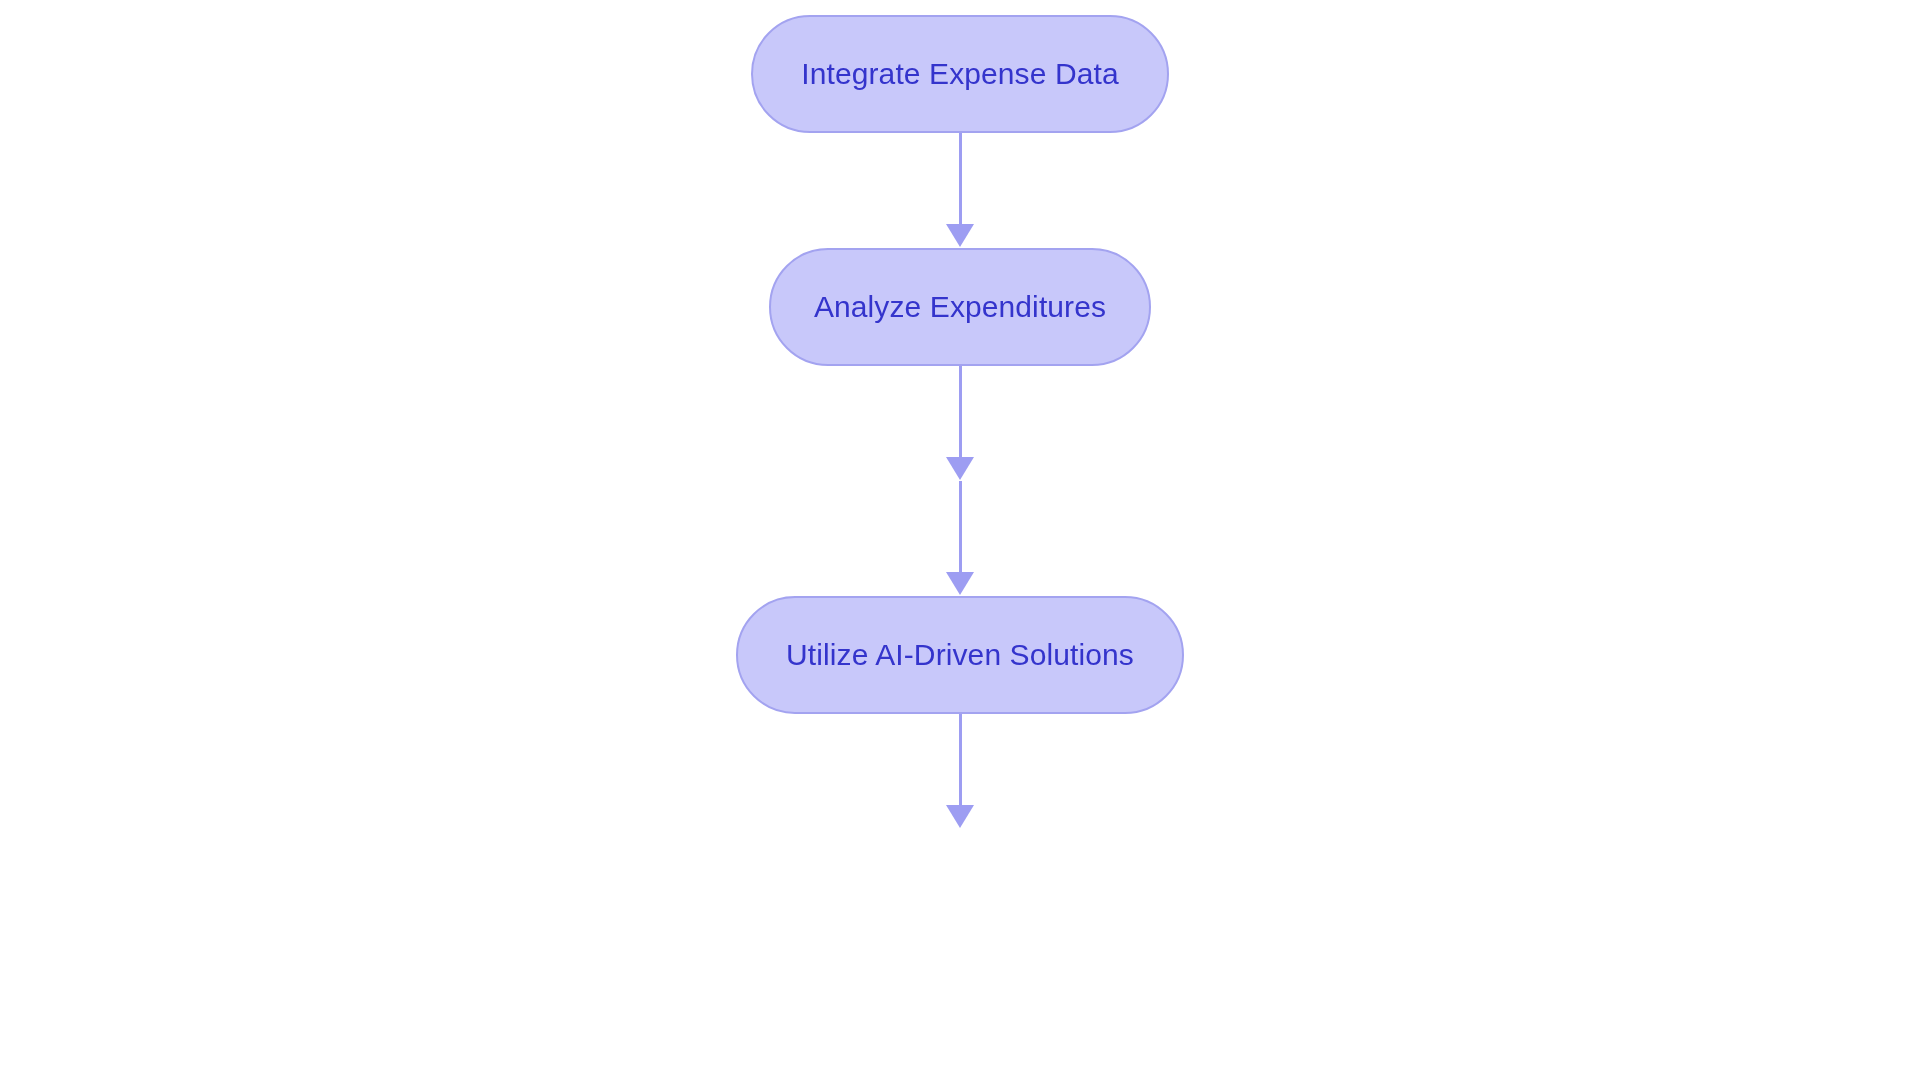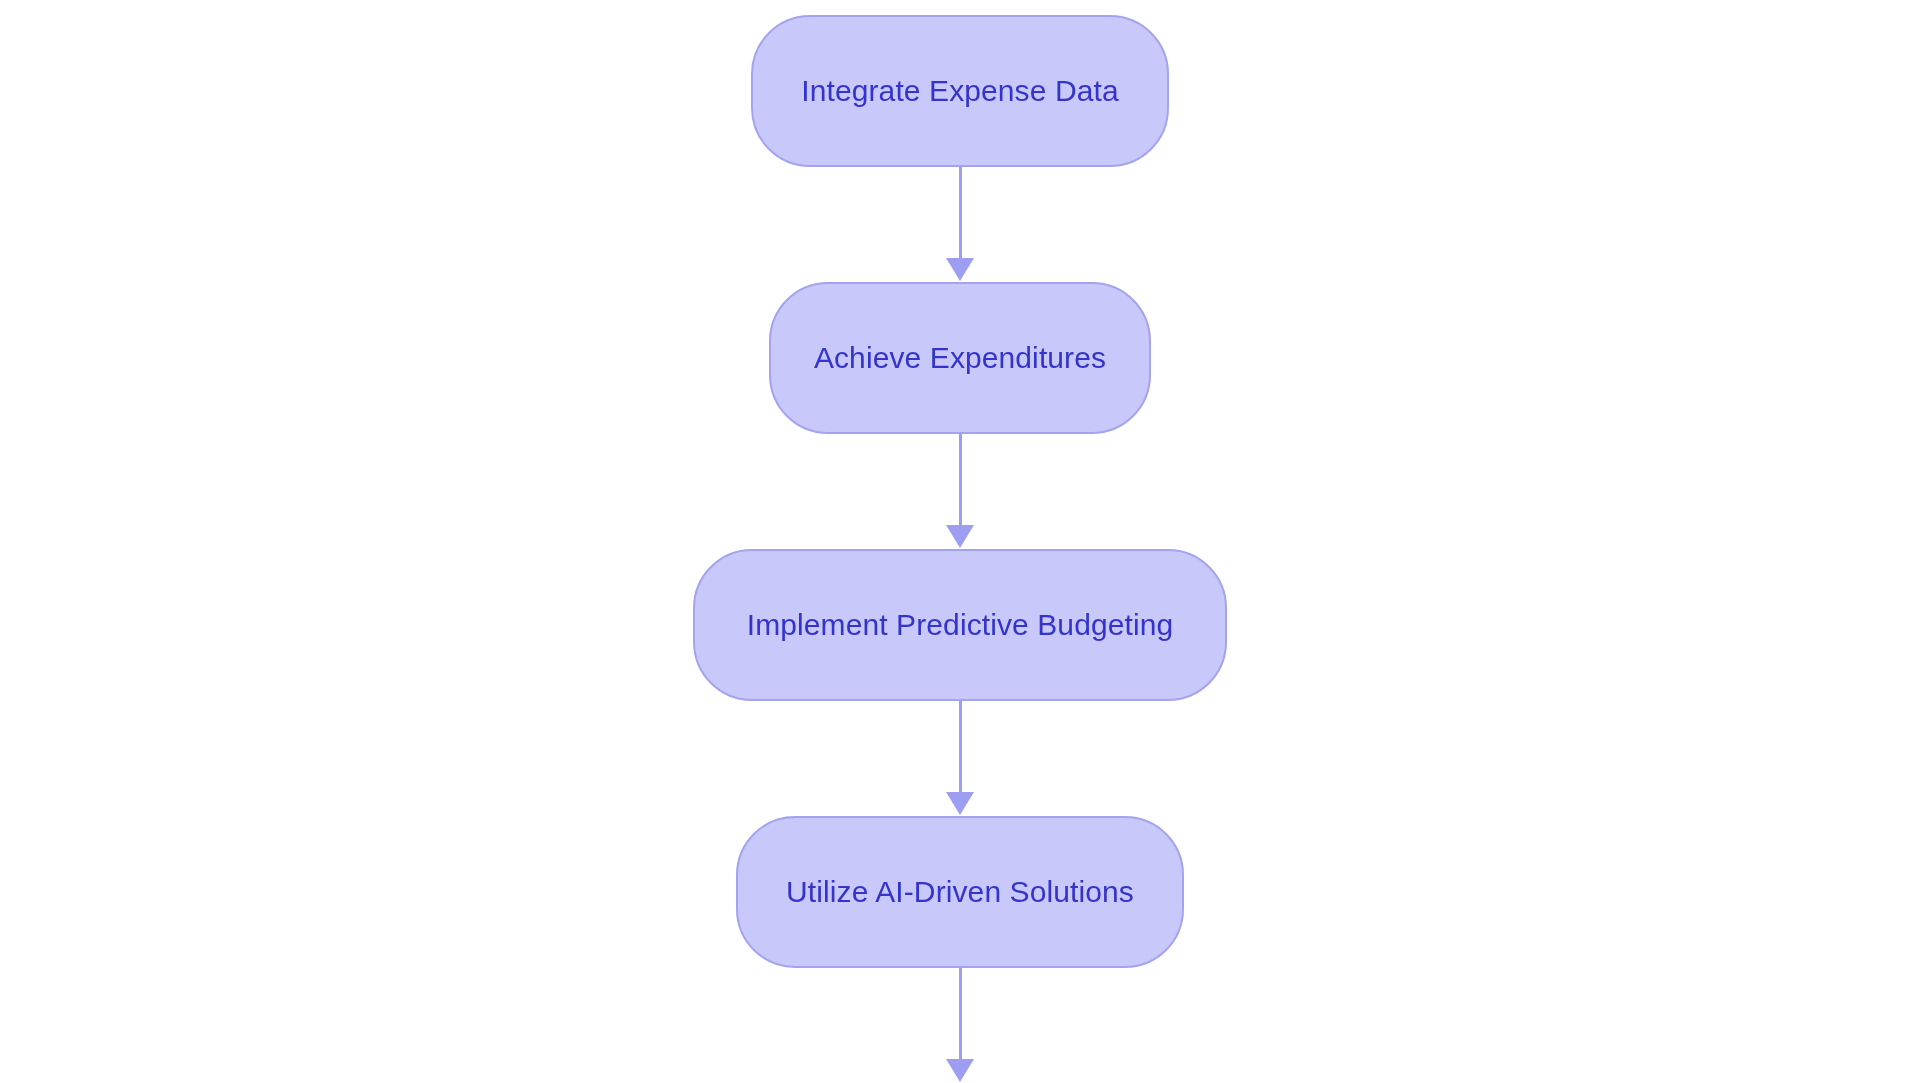--- a/index.html
+++ b/index.html
@@ -29,21 +29,21 @@
     width: 1920px;
     height: 1083px;
     display: flex;
     flex-direction: column;
     align-items: center;
   }
 
   .node {
     position: relative;
     box-sizing: border-box;
-    height: 152px;
+    height: 118px;
     background: #c8c8fa;
     border: 2px solid #a3a3f0;
     border-radius: 59px;
     display: flex;
     align-items: center;
     justify-content: center;
     flex: 0 0 auto;
   }
 
   .node-label {
@@ -105,31 +105,28 @@
     <div class="node w-1">
       <span class="node-label">Integrate Expense Data</span>
     </div>
 
     <div class="connector">
       <div class="conn-line"></div>
       <div class="conn-head"></div>
     </div>
 
     <div class="node w-2">
-      <span class="node-label">Achieve Expenditures</span>
+      <span class="node-label">Analyze Expenditures</span>
     </div>
 
     <div class="connector">
       <div class="conn-line"></div>
       <div class="conn-head"></div>
     </div>
 
-    <div class="node w-3">
-      <span class="node-label">Implement Predictive Budgeting</span>
-    </div>
 
     <div class="connector">
       <div class="conn-line"></div>
       <div class="conn-head"></div>
     </div>
 
     <div class="node w-4">
       <span class="node-label">Utilize AI-Driven Solutions</span>
     </div>
 

